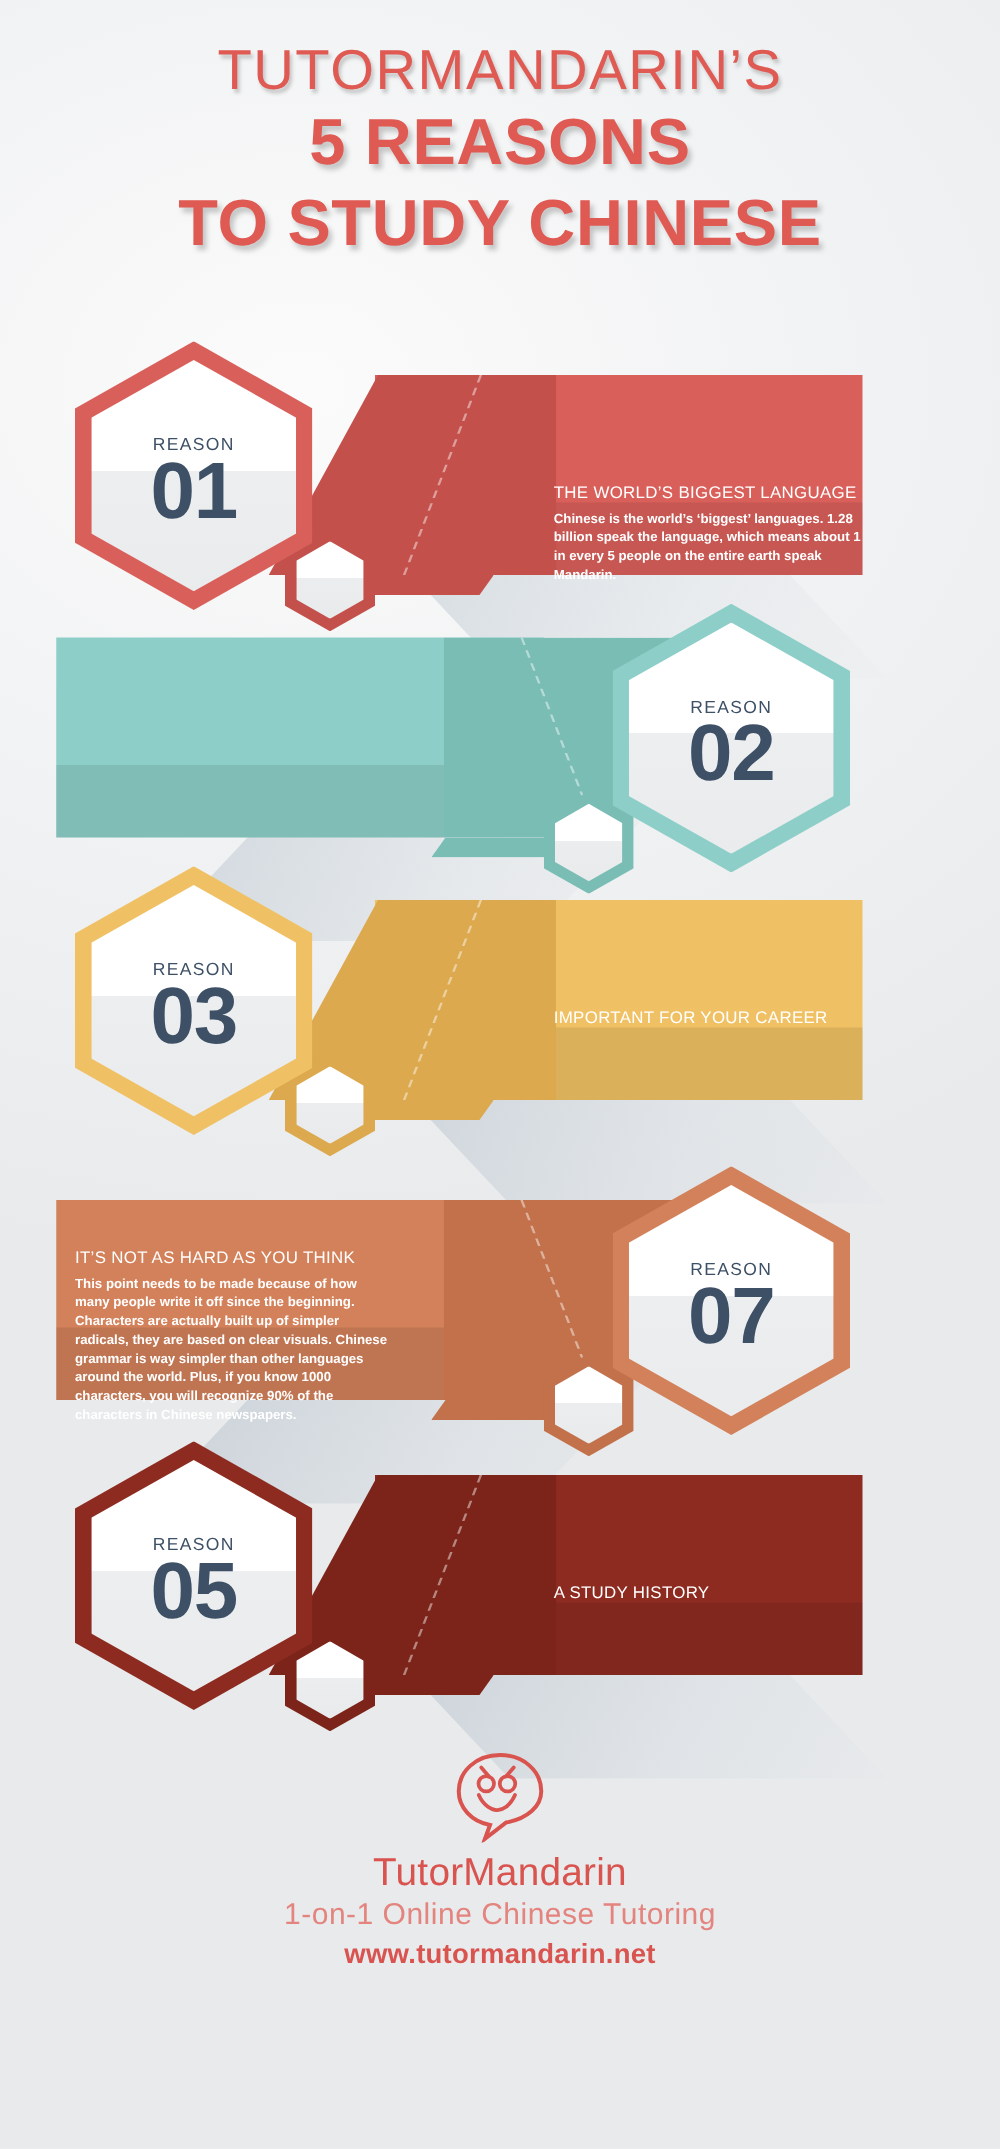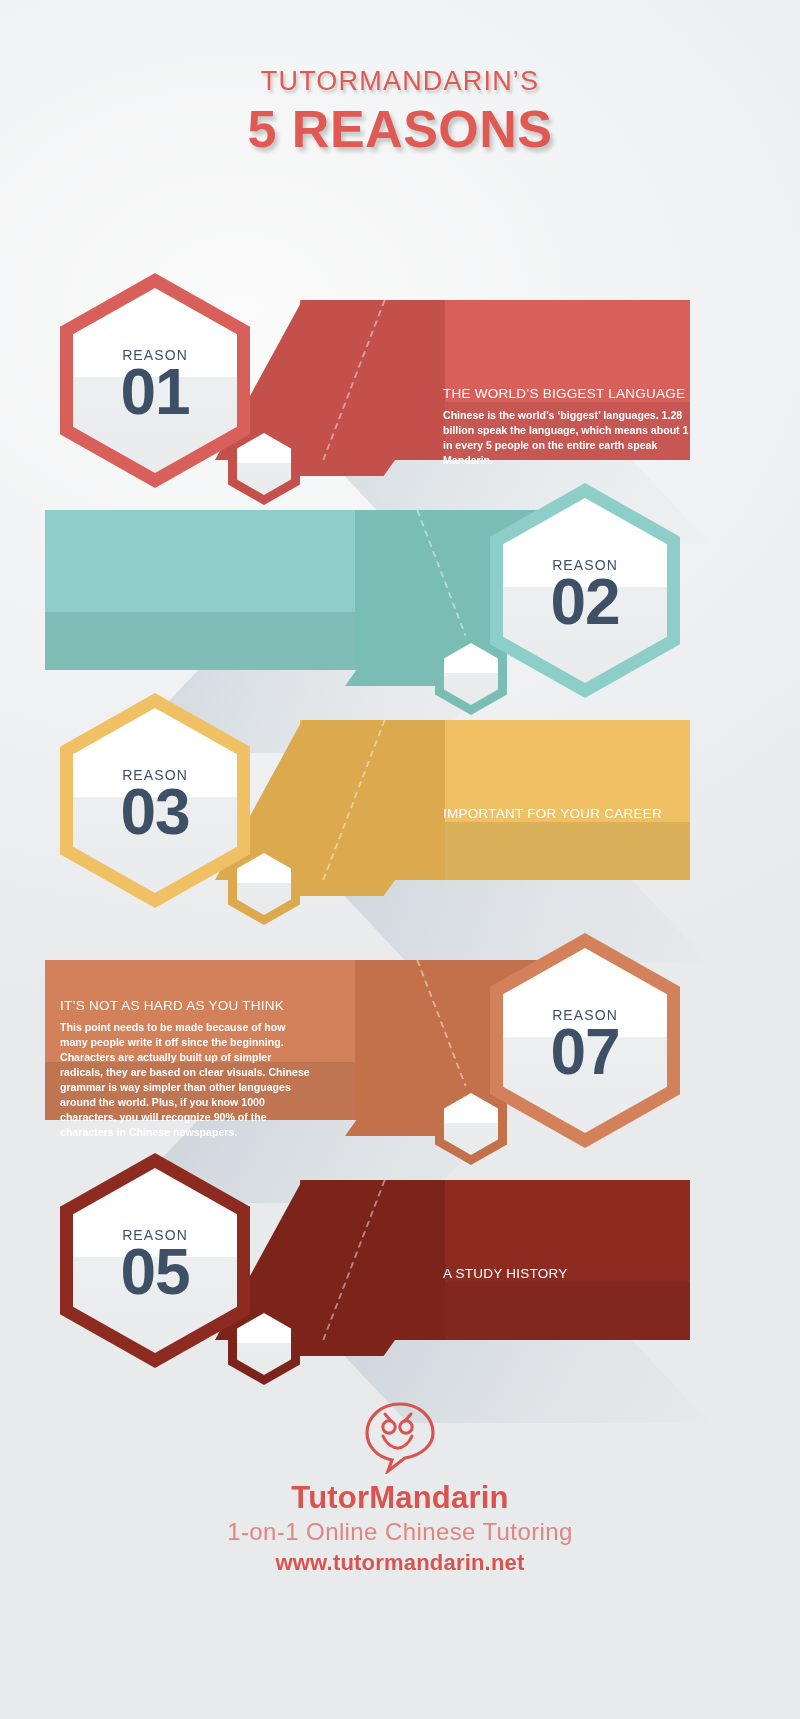--- a/index.html
+++ b/index.html
@@ -27,27 +27,26 @@
   }
 
   
   #header {
     position: absolute;
     left: 0; top: 30px;
     width: 800px;
     text-align: center;
   }
   .title-line1 {
-    font-size: 27px;
+    font-size: 45px;
     letter-spacing: 1.2px;
     color: #e05a54;
     font-weight: 400;
     line-height: 1.15;
     text-shadow: 2px 3px 3px rgba(90,90,90,0.30);
-    margin-top: 36px;
   }
   .title-line2 {
     font-size: 52px;
     font-weight: bold;
     color: #e05a54;
     letter-spacing: 0.5px;
     line-height: 1.25;
     text-shadow: 3px 4px 4px rgba(90,90,90,0.32);
   }
   .title-line3 {
@@ -220,21 +219,21 @@
     text-align: center;
   }
   .logo-mark {
     width: 78px;
     height: 74px;
     margin: 0 auto 6px auto;
     position: relative;
   }
   .brand {
     font-size: 31px;
-    font-weight: bold;
+    font-weight: normal;
     color: #d9534f;
     letter-spacing: 0.2px;
   }
   .tagline {
     font-size: 24px;
     color: #e4847f;
     font-weight: 400;
     margin-top: 2px;
     letter-spacing: 0.4px;
   }
@@ -247,20 +246,21 @@
   }
 </style>
 </head>
 <body>
 
 <div id="page">
 
   <div id="header">
     <div class="title-line1">TUTORMANDARIN’S</div>
     <div class="title-line2">5 REASONS</div>
+    <div class="title-line3">TO STUDY CHINESE</div>
   </div>
 
   <div id="rows">
       <div class="row" style="top: 268px;">
         <div class="wedge left"></div>
         <div class="tail right" style="background: rgb(196, 80, 75);"></div>
         <div class="banner right" style="background: rgb(217, 96, 90);">
           <div class="lower"></div>
         </div>
         <div class="ribbon right" style="background: rgb(196, 80, 75);">

